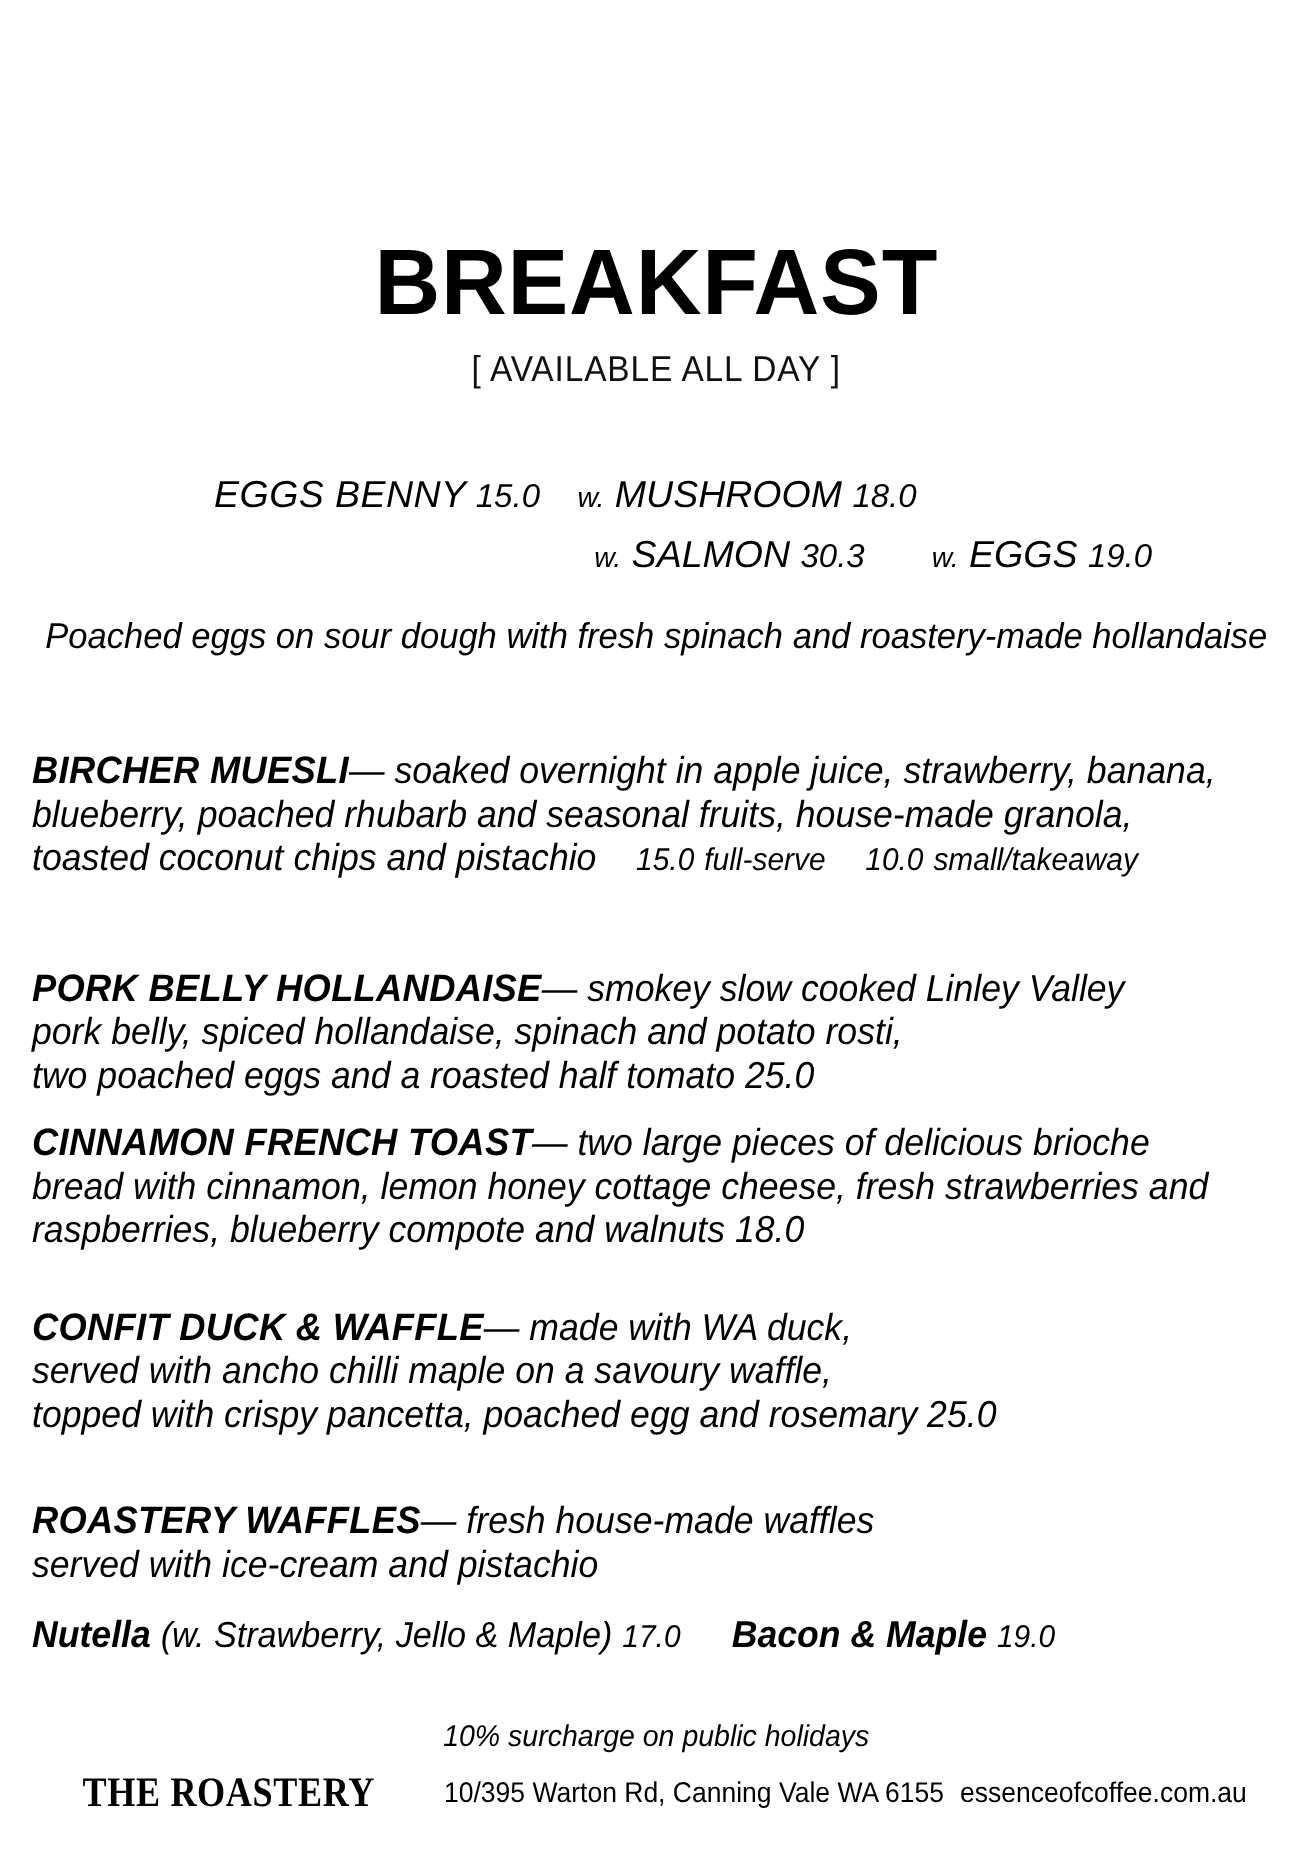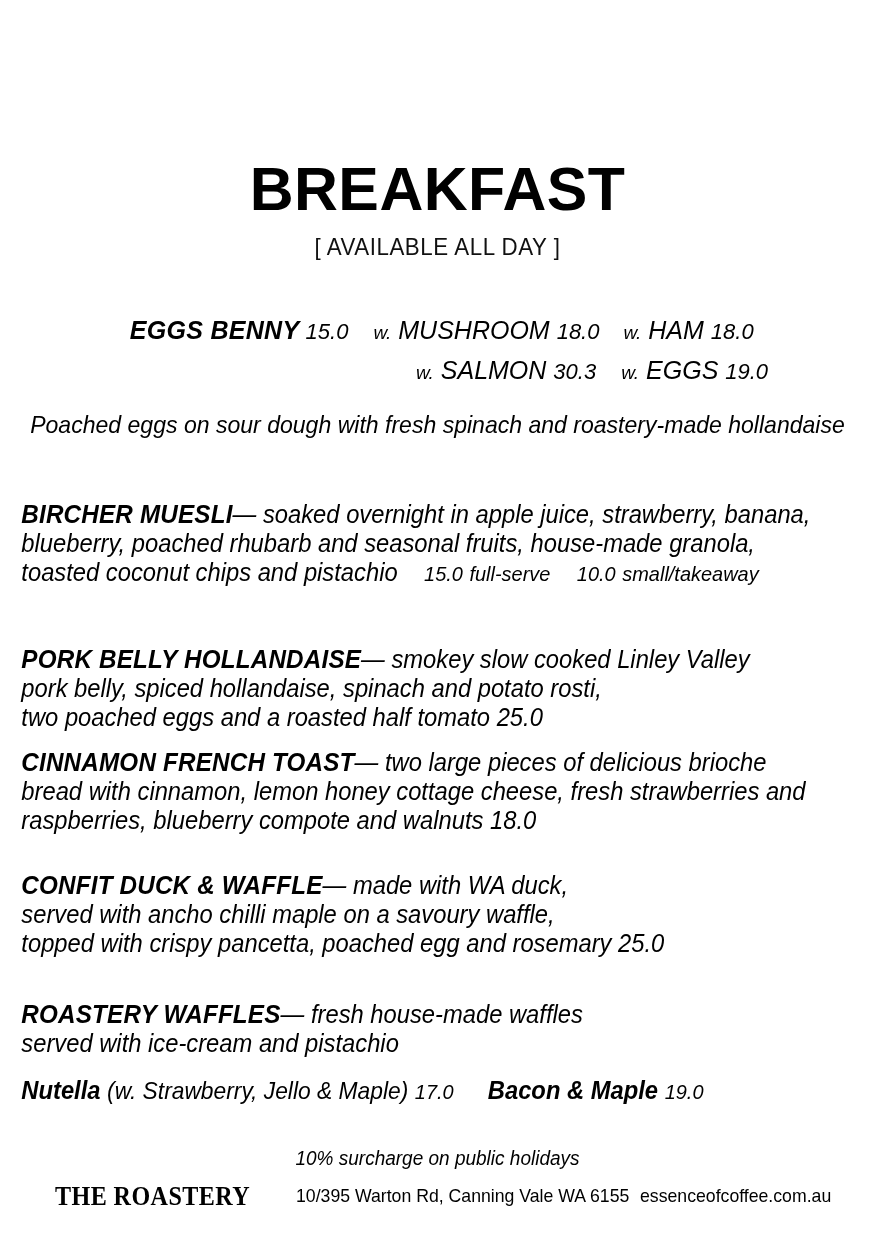--- a/index.html
+++ b/index.html
@@ -68,30 +68,30 @@
     font-size: 25px;
     white-space: nowrap;
   }
   .c-name {
     width: 360px;
     text-align: right;
     padding-right: 0;
   }
   .c-mid {
     width: 225px;
-    text-align: right;
+    text-align: center;
     padding-left: 25px;
   }
   .c-right {
     width: 260px;
     text-align: left;
     padding-left: 25px;
   }
   .dish-strong {
-    font-weight: 700;
+    font-weight: 400;
     font-style: italic;
     letter-spacing: 0.3px;
     text-align: center;
   }
   .price {
     font-weight: 400;
     font-style: italic;
     font-size: 22px;
   }
   .wprefix {
@@ -221,25 +221,20 @@
 
   <div class="benny">
 
     <div class="benny-row">
       <div class="cell c-name">
         <span class="dish-strong">EGGS BENNY</span><span class="price">&nbsp;</span><span class="price">15.0</span>
       </div>
       <div class="cell c-mid">
         <span class="wprefix">w.</span>
         <span>MUSHROOM</span>
-        <span class="price">18.0</span>
-      </div>
-      <div class="cell c-right">
-        <span class="wprefix">w.</span>
-        <span>HAM</span>
         <span class="price">18.0</span>
       </div>
     </div>
 
     <div class="benny-row">
       <div class="cell c-name"></div>
       <div class="cell c-mid">
         <span class="wprefix">w.</span>
         <span>SALMON</span>
         <span class="price">30.3</span>

